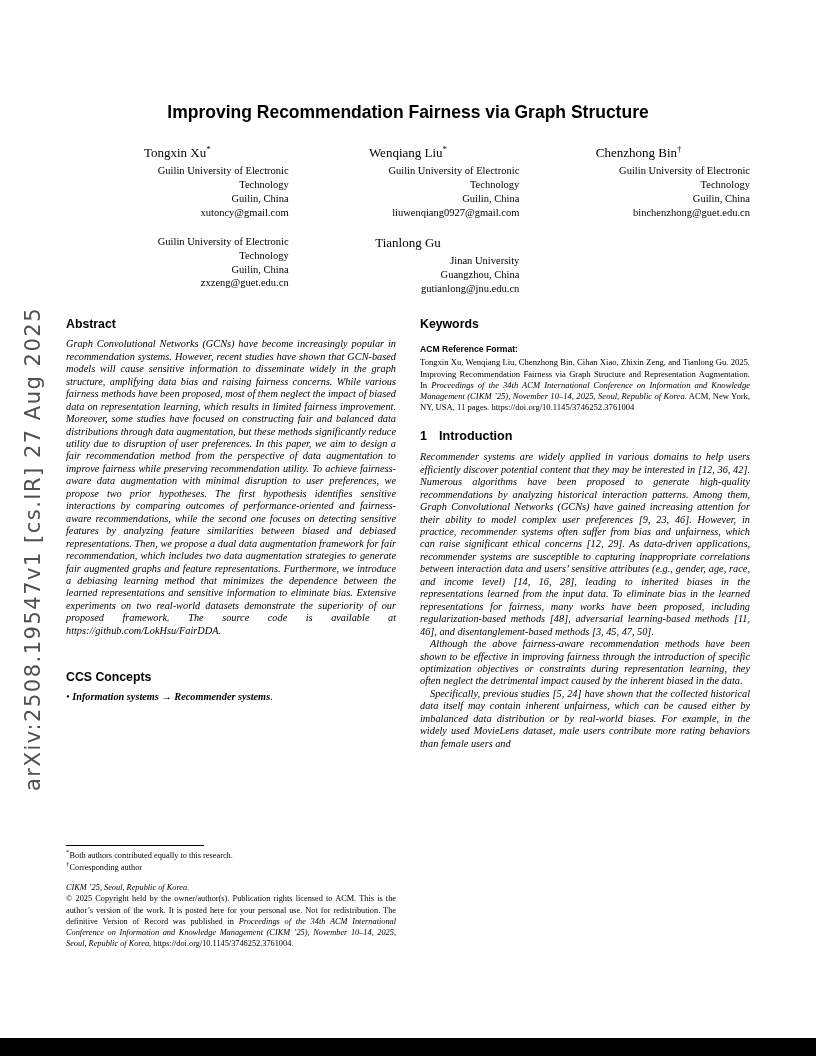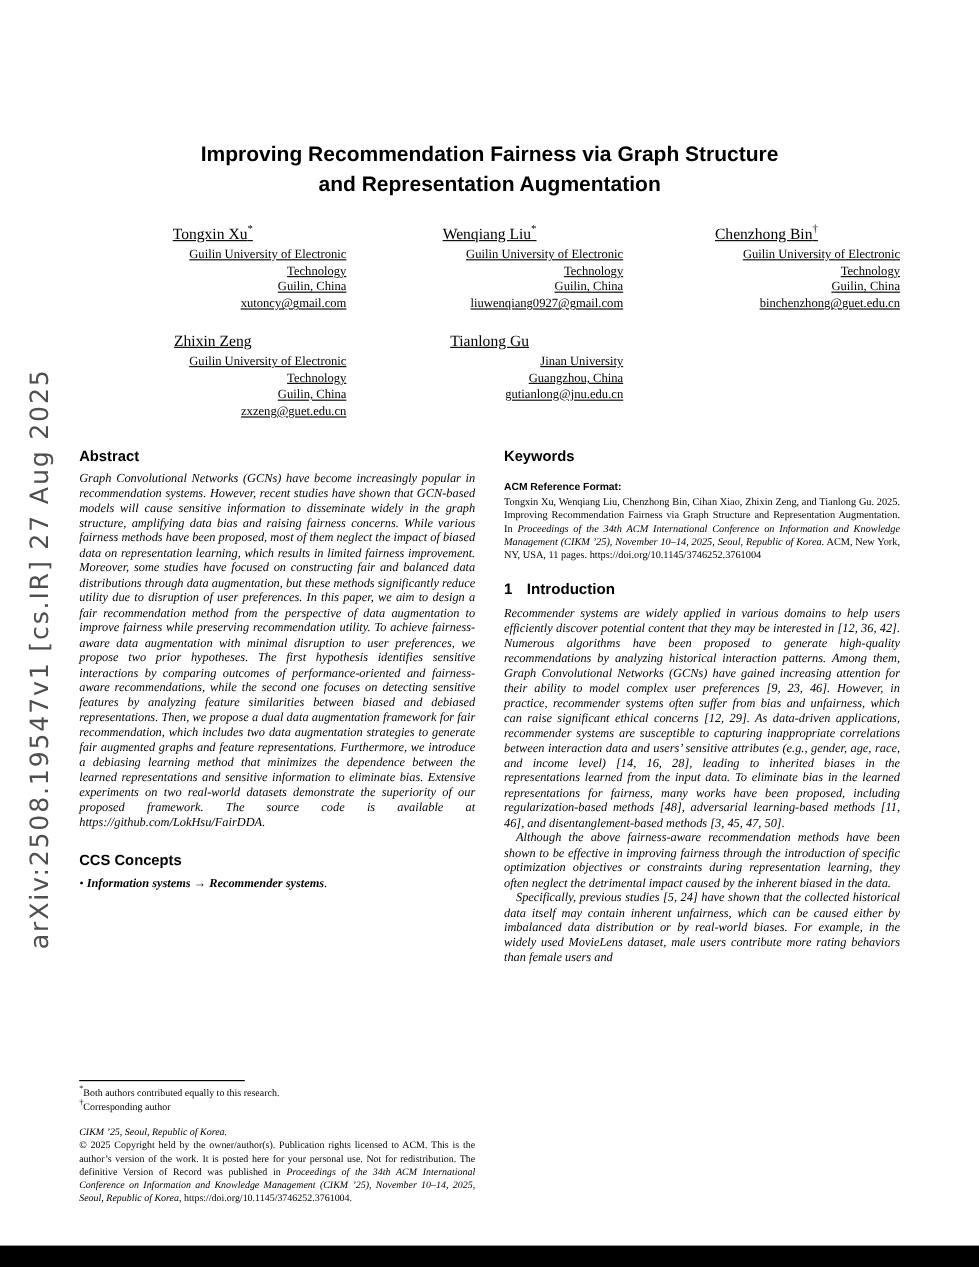--- a/index.html
+++ b/index.html
@@ -24,39 +24,38 @@
     font-family: "DejaVu Sans", sans-serif;
     font-size: 21px;
     letter-spacing: 1.5px;
     color: #4f4f4f;
     white-space: nowrap;
   }
   .content {
     position: absolute;
     left: 66px;
     right: 66px;
-    top: 16px;
+    top: 0;
   }
   .title {
     margin-top: 100px;
     text-align: center;
     font-family: "Liberation Sans", sans-serif;
     font-weight: 700;
     font-size: 17.5px;
     line-height: 1.45;
     color: #000000;
   }
   .authors-grid {
     display: grid;
     grid-template-columns: repeat(3, 1fr);
     row-gap: 15px;
     column-gap: 8px;
     margin-top: 20px;
     text-align: center;
-    text-decoration: underline;
   }
   .author-name { font-size: 13px; margin-bottom: 3px; color: #000; }
   .author-name sup { font-size: 9px; }
   .affil-line, .email { font-size: 10.5px; line-height: 1.32; color: #000; text-align: right; }
   .columns {
     display: flex;
     gap: 24px;
     margin-top: 22px;
   }
   .col { width: 330px; }
@@ -75,21 +74,21 @@
   .sec-heading .hnum { margin-right: 12px; }
   .body-text {
     font-size: 10.3px;
     line-height: 1.21;
     text-align: justify;
     color: #000;
     font-style: italic;
   }
   .body-text.indent { text-indent: 10px; }
   section { margin-bottom: 13px; }
-  .ccs-section { margin-top: 4px; }
+  .ccs-section { margin-top: 20px; }
   .push { flex: 1 1 auto; min-height: 8px; }
   .fn-rule {
     width: 138px;
     border-top: 0.8px solid #000;
     margin-bottom: 4px;
   }
   .footnote-line {
     font-size: 8.3px;
     line-height: 1.4;
     color: #000;
@@ -135,21 +134,20 @@
 <body>
 
 <div class="page">
 
   <div class="arxiv-stamp">arXiv:2508.19547v1  [cs.IR]  27 Aug 2025</div>
 
   <div class="content">
 
     <h1 class="title">
       <div>Improving Recommendation Fairness via Graph Structure</div>
-      <div>and Representation Augmentation</div>
     </h1>
 
     <div class="authors-grid">
 
       <div class="author">
         <div class="author-name"><span>Tongxin Xu</span><sup>*</sup></div>
         <div class="affil-line">Guilin University of Electronic</div>
         <div class="affil-line">Technology</div>
         <div class="affil-line">Guilin, China</div>
         <div class="email">xutoncy@gmail.com</div>
@@ -166,21 +164,20 @@
       <div class="author">
         <div class="author-name"><span>Chenzhong Bin</span><sup>†</sup></div>
         <div class="affil-line">Guilin University of Electronic</div>
         <div class="affil-line">Technology</div>
         <div class="affil-line">Guilin, China</div>
         <div class="email">binchenzhong@guet.edu.cn</div>
       </div>
 
 
       <div class="author">
-        <div class="author-name"><span>Zhixin Zeng</span><sup></sup></div>
         <div class="affil-line">Guilin University of Electronic</div>
         <div class="affil-line">Technology</div>
         <div class="affil-line">Guilin, China</div>
         <div class="email">zxzeng@guet.edu.cn</div>
       </div>
 
       <div class="author">
         <div class="author-name"><span>Tianlong Gu</span><sup></sup></div>
         <div class="affil-line">Jinan University</div>
         <div class="affil-line">Guangzhou, China</div>

